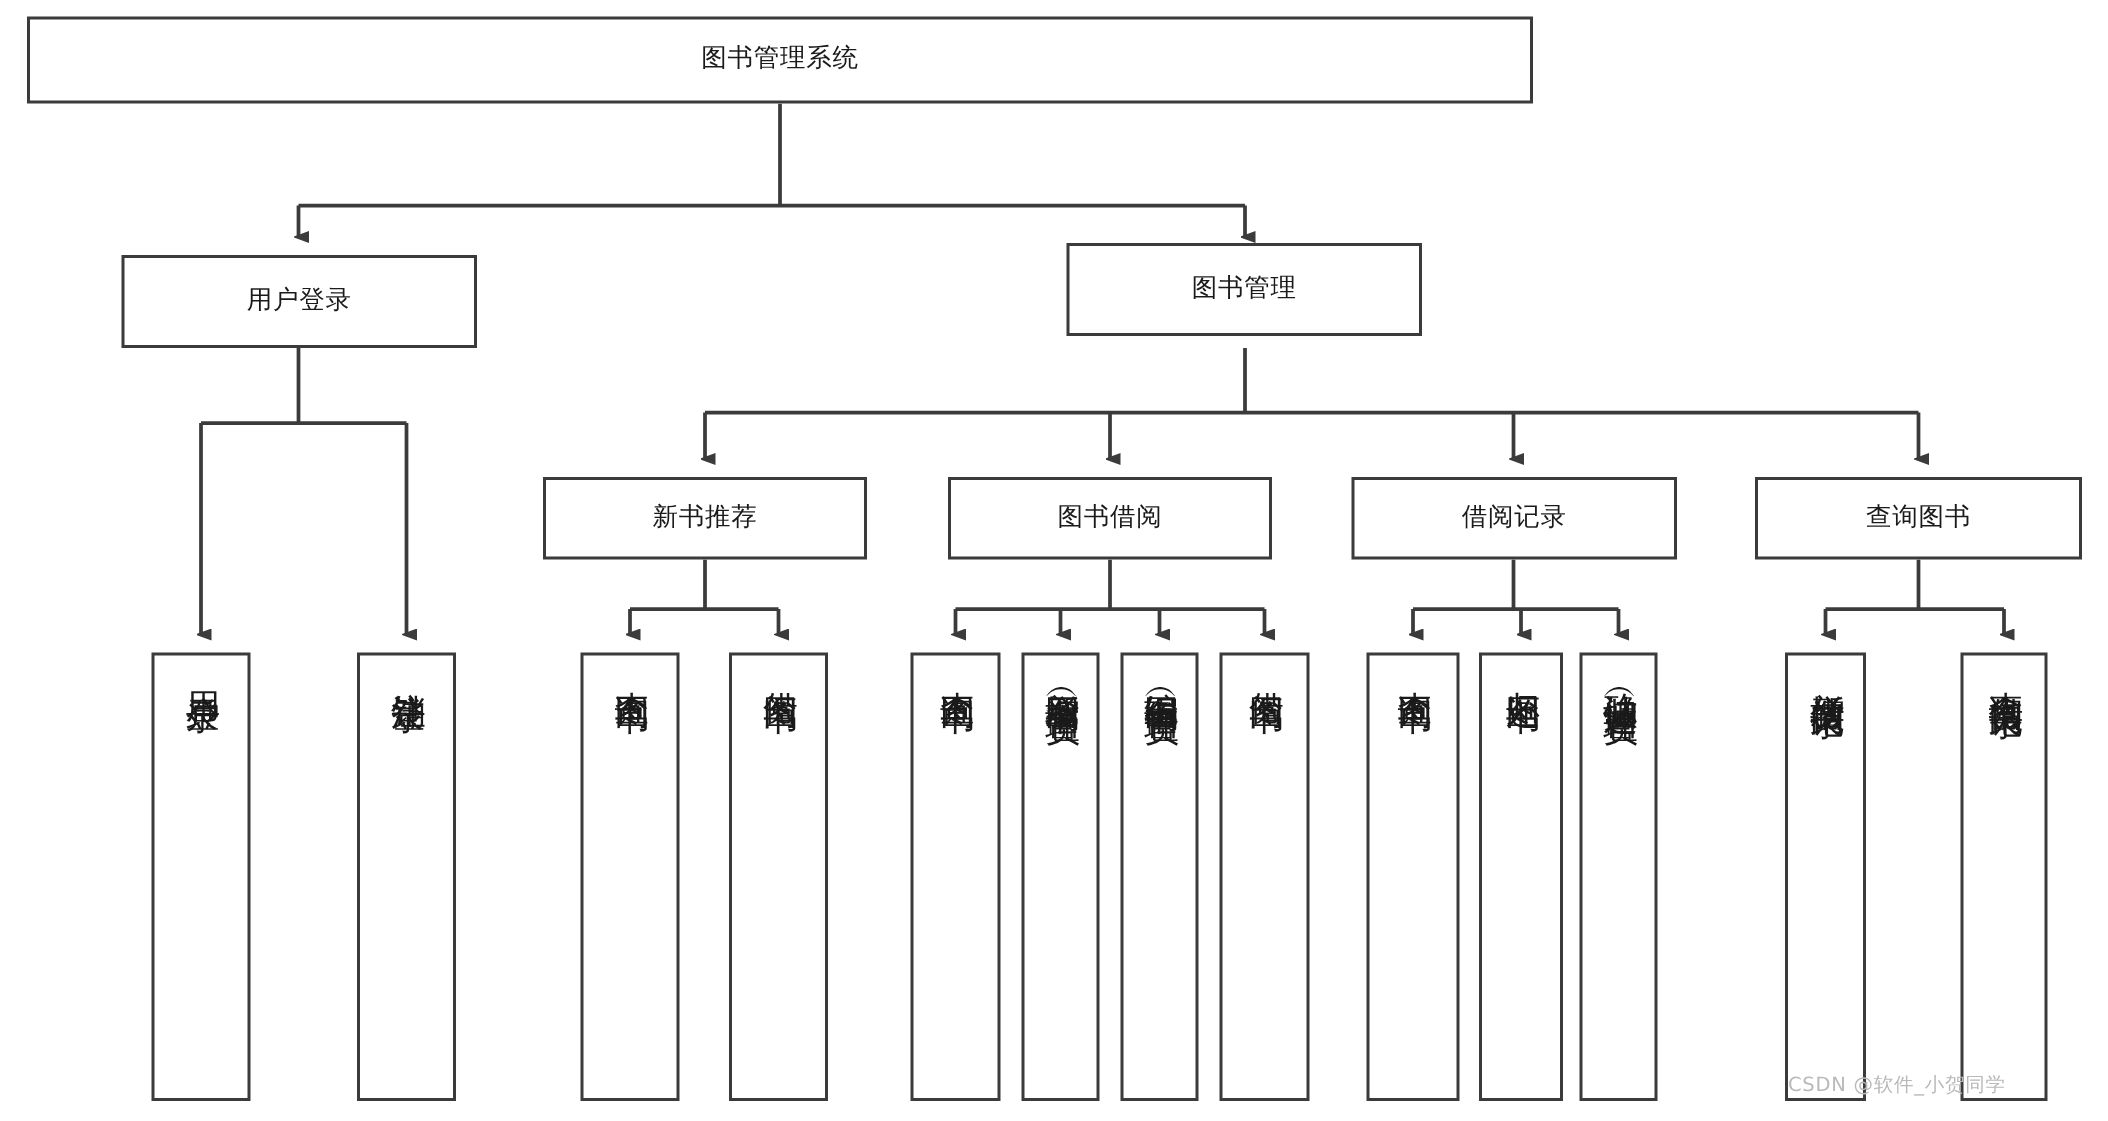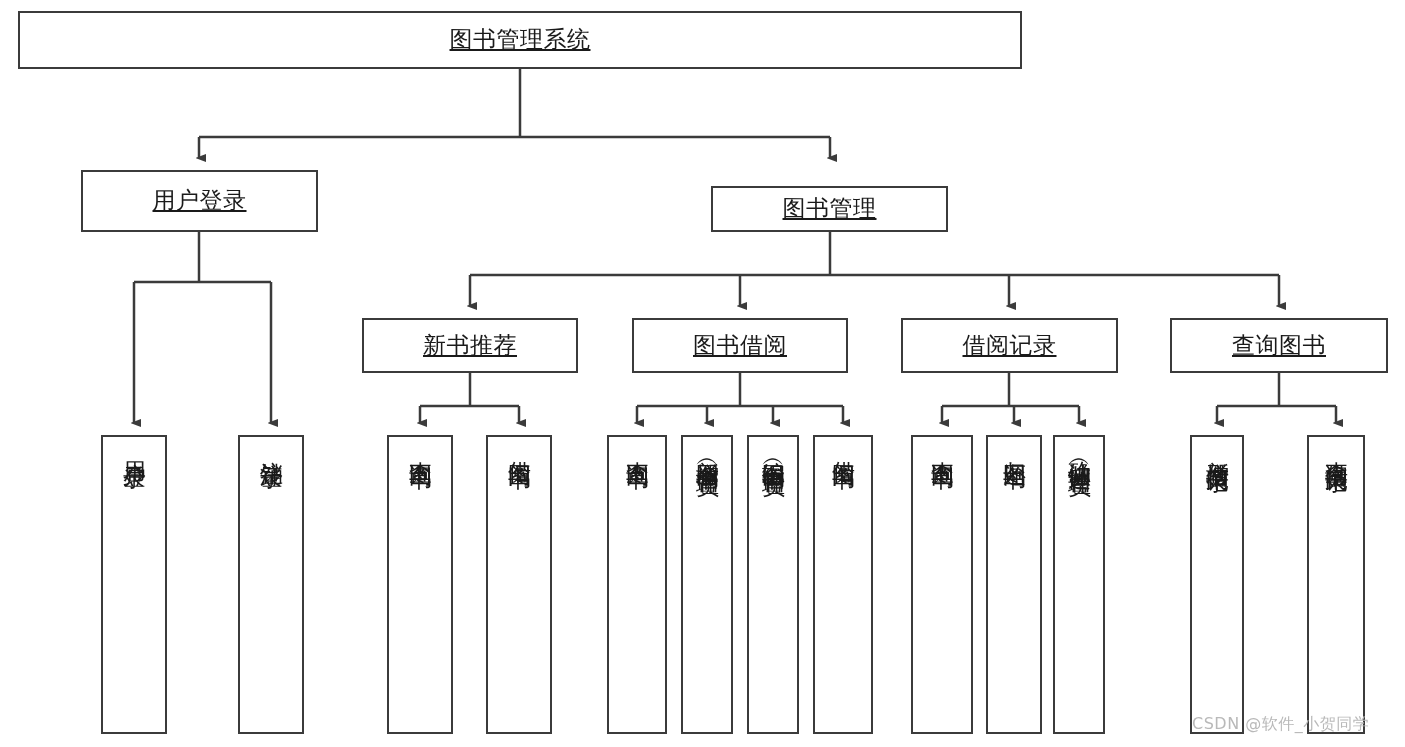--- a/index.html
+++ b/index.html
@@ -35,39 +35,38 @@
     justify-content: center;
     color: #1a1a1a;
   }
   .node .label {
     display: block;
     line-height: 1.12;
     letter-spacing: 0.5px;
   }
   .node.horiz .label {
     writing-mode: horizontal-tb;
-    font-size: 23px;
+    font-size: 17px;
     white-space: nowrap;
-    text-decoration: underline;
   }
   .node.vert {
     align-items: flex-start;
     justify-content: center;
     padding-top: 6px;
   }
   .node.vert .label {
     writing-mode: vertical-rl;
     text-orientation: upright;
     font-size: 23px;
     letter-spacing: 2px;
     white-space: nowrap;
   }
   .watermark {
     position: absolute;
-    font-size: 16px;
+    font-size: 13px;
     color: #b9b9b9;
     white-space: nowrap;
     letter-spacing: 0.5px;
   }
 </style>
 </head>
 <body>
 
 <div id="canvas">
 
@@ -121,21 +120,21 @@
     </g>
   </svg>
 
   <div class="node horiz" style="left:18px; top:11px; width:1004px; height:58px;">
     <span class="label">图书管理系统</span>
   </div>
 
   <div class="node horiz" style="left:81px; top:170px; width:237px; height:62px;">
     <span class="label">用户登录</span>
   </div>
-  <div class="node horiz" style="left:711px; top:186px; width:237px; height:46px;">
+  <div class="node horiz" style="left:711px; top:162px; width:237px; height:62px;">
     <span class="label">图书管理</span>
   </div>
 
   <div class="node horiz" style="left:362px; top:318px; width:216px; height:55px;">
     <span class="label">新书推荐</span>
   </div>
   <div class="node horiz" style="left:632px; top:318px; width:216px; height:55px;justify-content:center;">
     <span class="label">图书借阅</span>
   </div>
   <div class="node horiz" style="left:901px; top:318px; width:217px; height:55px;">

